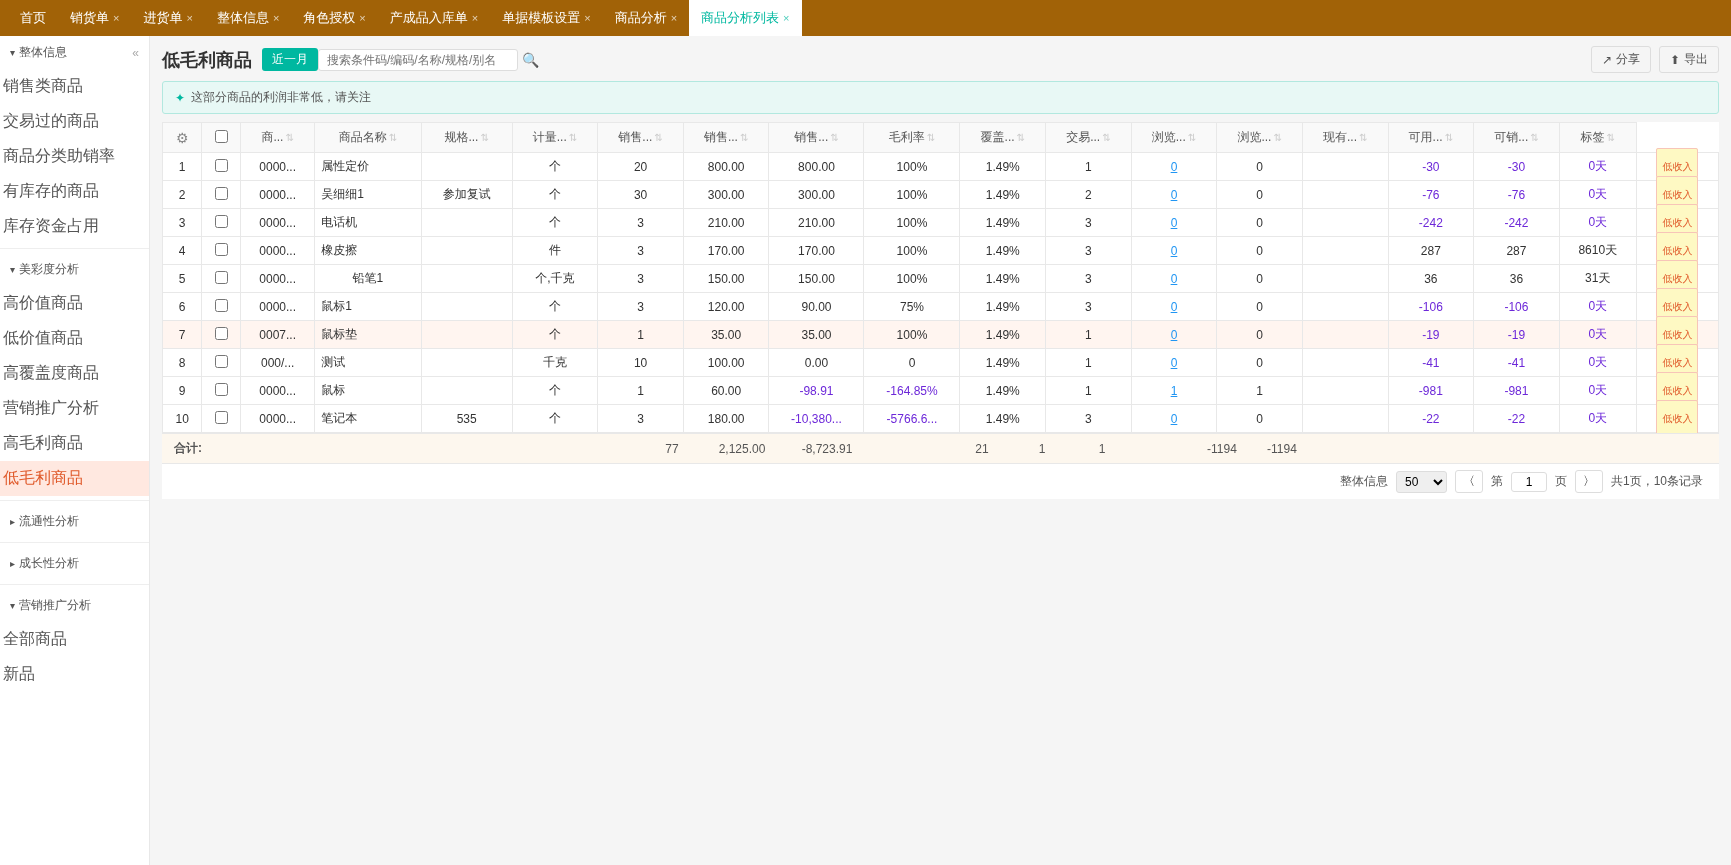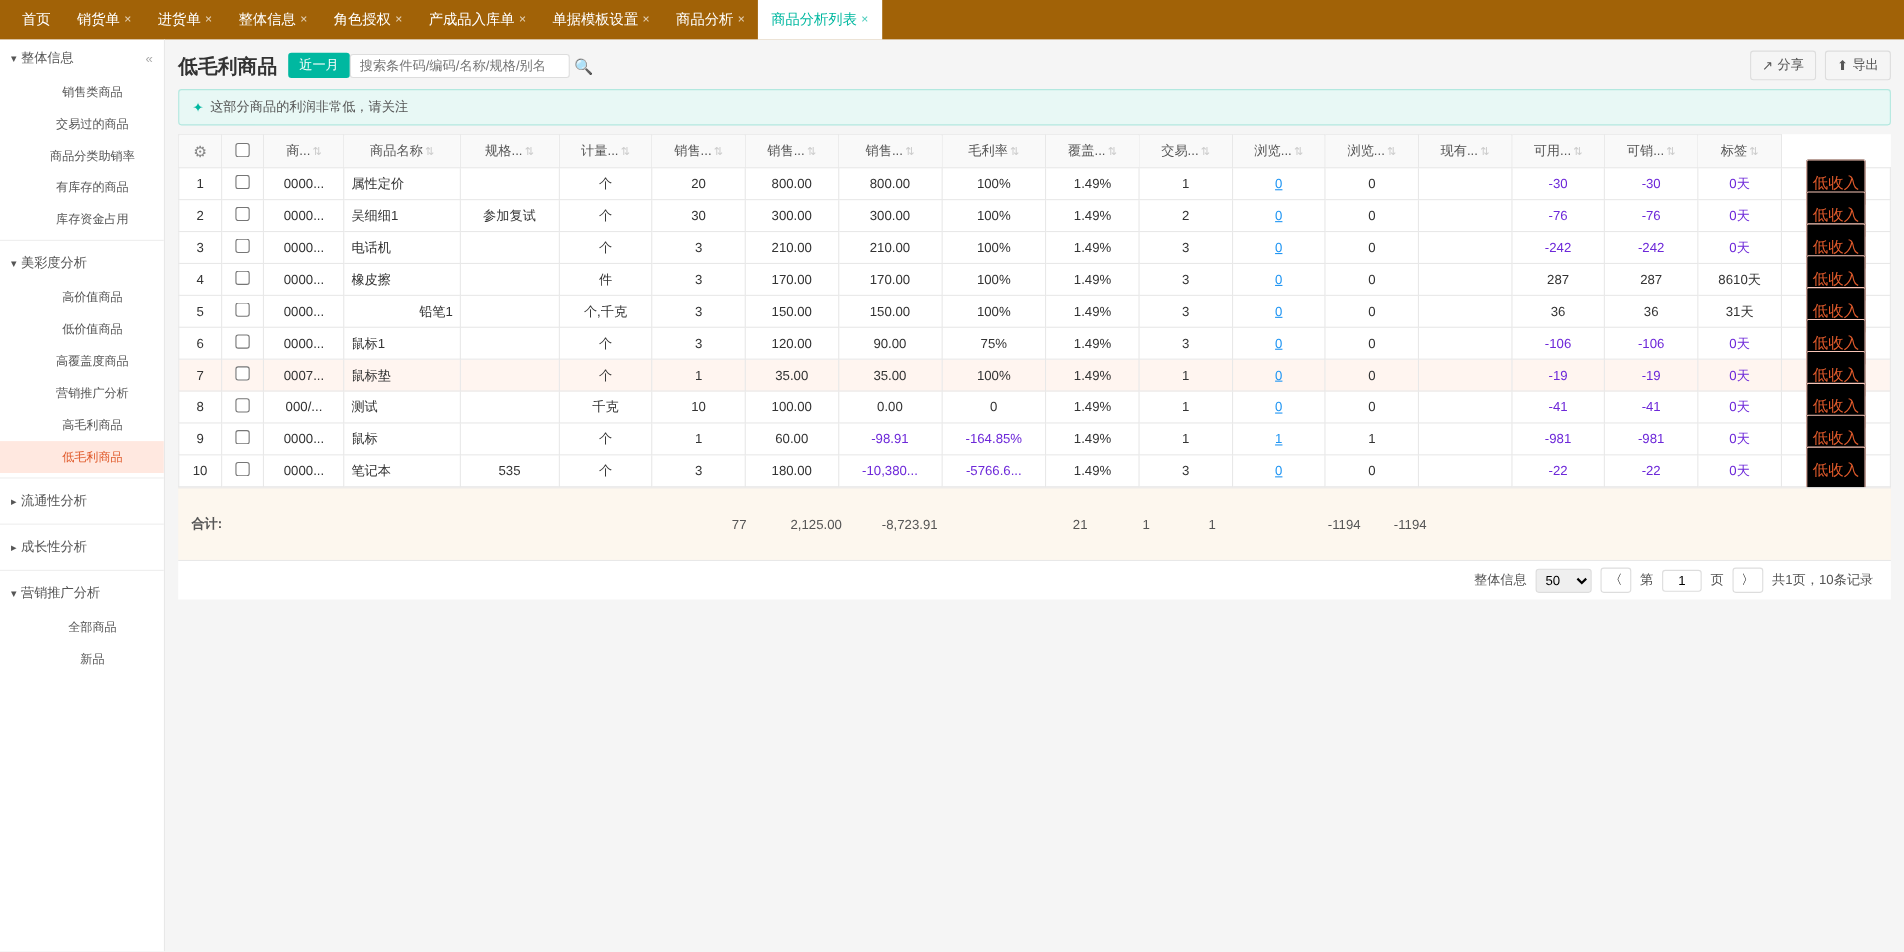--- a/index.html
+++ b/index.html
@@ -47,26 +47,25 @@
     .sidebar-group-title {
       display: flex;
       align-items: center;
       padding: 8px 10px;
       font-size: 12px;
       color: #555;
       cursor: pointer;
     }
     .sidebar-group-title .arrow { margin-right: 4px; font-size: 10px; }
     .sidebar-item {
-      padding: 7px 14px 7px 33px;
-      font-size: 11px;
+      padding: 7px 14px 7px 3px;
+      font-size: 16px;
       color: #555;
       cursor: pointer;
       display: block;
-      text-align: center;
     }
     .sidebar-item.active { background: #ffe8e0; color: #e05a2b; }
 
     
     .content {
       flex: 1;
       overflow: auto;
       padding: 10px 12px;
       background: #f5f5f5;
     }
@@ -163,43 +162,43 @@
     .data-table th .sort-icon { color: #ccc; margin-left: 2px; font-size: 10px; }
     .data-table td {
       border: 1px solid #e8e8e8;
       padding: 5px 6px;
       text-align: center;
       white-space: nowrap;
     }
     .data-table tr.highlighted td { background: #fff5f0; }
 
     .tag-low-income {
-      background: #000000;
+      background: #fef9c3;
       color: #e05a2b;
       border: 1px solid #f7c5b8;
       border-radius: 2px;
       padding: 12px 5px;
-      font-size: 14px;
+      font-size: 10px;
     }
     .text-red { color: #6d28d9; }
     .text-link { color: #2196F3; text-decoration: underline; cursor: pointer; }
 
     .settings-icon-btn {
       background: none;
       border: none;
       cursor: pointer;
       font-size: 14px;
       color: #888;
     }
 
     
     .footer-bar {
       background: #fdf7ee;
       border-top: 1px solid #e8e8e8;
-      padding: 24px 12px;
+      padding: 6px 12px;
       display: flex;
       align-items: center;
       font-size: 12px;
       color: #555;
       position: sticky;
       bottom: 0;
     }
     .footer-bar .total-label { margin-right: 20px; font-weight: bold; }
     .footer-bar .total-cell {
       min-width: 80px;
@@ -473,21 +472,21 @@
             <td></td>
             <td class="">287</td>
             <td class="">287</td>
             <td class="">8610天</td>
             <td><span class="tag-low-income">低收入</span></td>
           </tr>
           <tr>
             <td>5</td>
             <td><input type="checkbox" style=""></td>
             <td>0000...</td>
-            <td style="text-align:right;">铅笔1</td>
+            <td style="text-align:center;">铅笔1</td>
             <td></td>
             <td>个,千克</td>
             <td>3</td>
             <td>150.00</td>
             <td class="">150.00</td>
             <td class="">100%</td>
             <td>1.49%</td>
             <td>3</td>
             <td class="text-link">0</td>
             <td>0</td>

